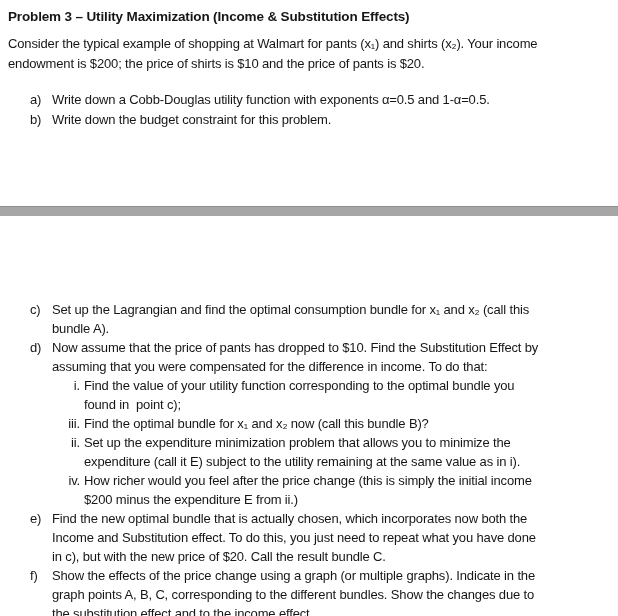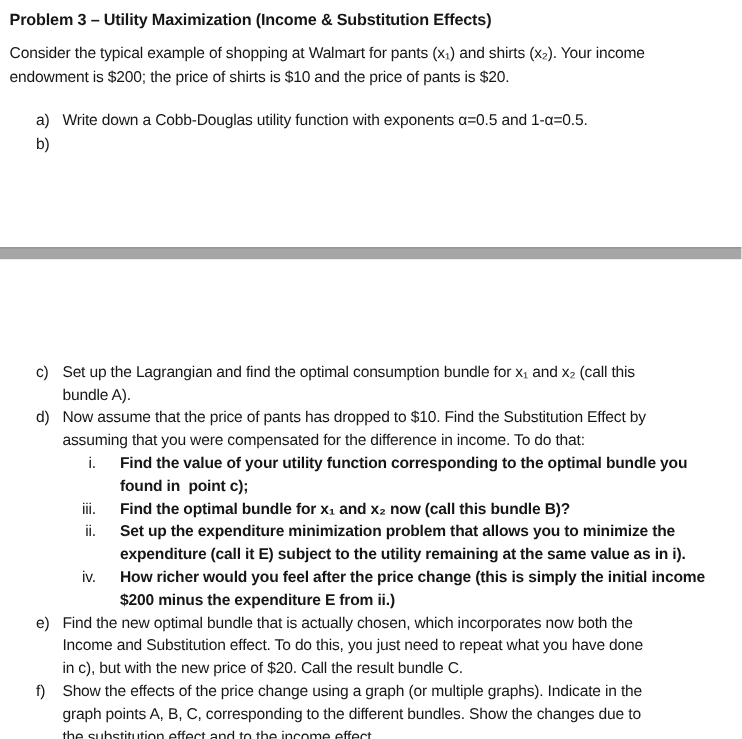--- a/index.html
+++ b/index.html
@@ -37,36 +37,37 @@
     border-top: 1px solid #8f8f8f;
     box-sizing: border-box;
   }
 
   .section-bottom { position: absolute; top: 300px; left: 0; width: 618px; }
   .section-bottom .li { line-height: 19px; }
   .list-main .li { padding-left: 30px; }
   .list-main .marker { width: 22px; }
   .sub-list .li { padding-left: 32px; }
   .sub-list .marker { width: 48px; text-align: right; }
-  .sub-list .li-text { margin-left: 20px; font-weight: bold; }
+  .sub-list .li-text { margin-left: 4px; }
 </style>
 </head>
 <body>
 
 <div class="section-top">
   <div class="doc-title">Problem 3 – Utility Maximization (Income &amp; Substitution Effects)</div>
   <div class="intro">Consider the typical example of shopping at Walmart for pants (x₁) and shirts (x₂). Your income
 endowment is $200; the price of shirts is $10 and the price of pants is $20.</div>
   <div class="list-top">
     <div class="li">
       <span class="marker">a)</span>
       <span class="li-text">Write down a Cobb-Douglas utility function with exponents α=0.5 and 1-α=0.5.</span>
     </div>
     <div class="li">
       <span class="marker">b)</span>
+      <span class="li-text">Write down the budget constraint for this problem.</span>
     </div>
   </div>
 </div>
 
 <div class="divider"></div>
 
 <div class="section-bottom">
   <div class="list-main">
     <div class="li">
       <span class="marker">c)</span>

